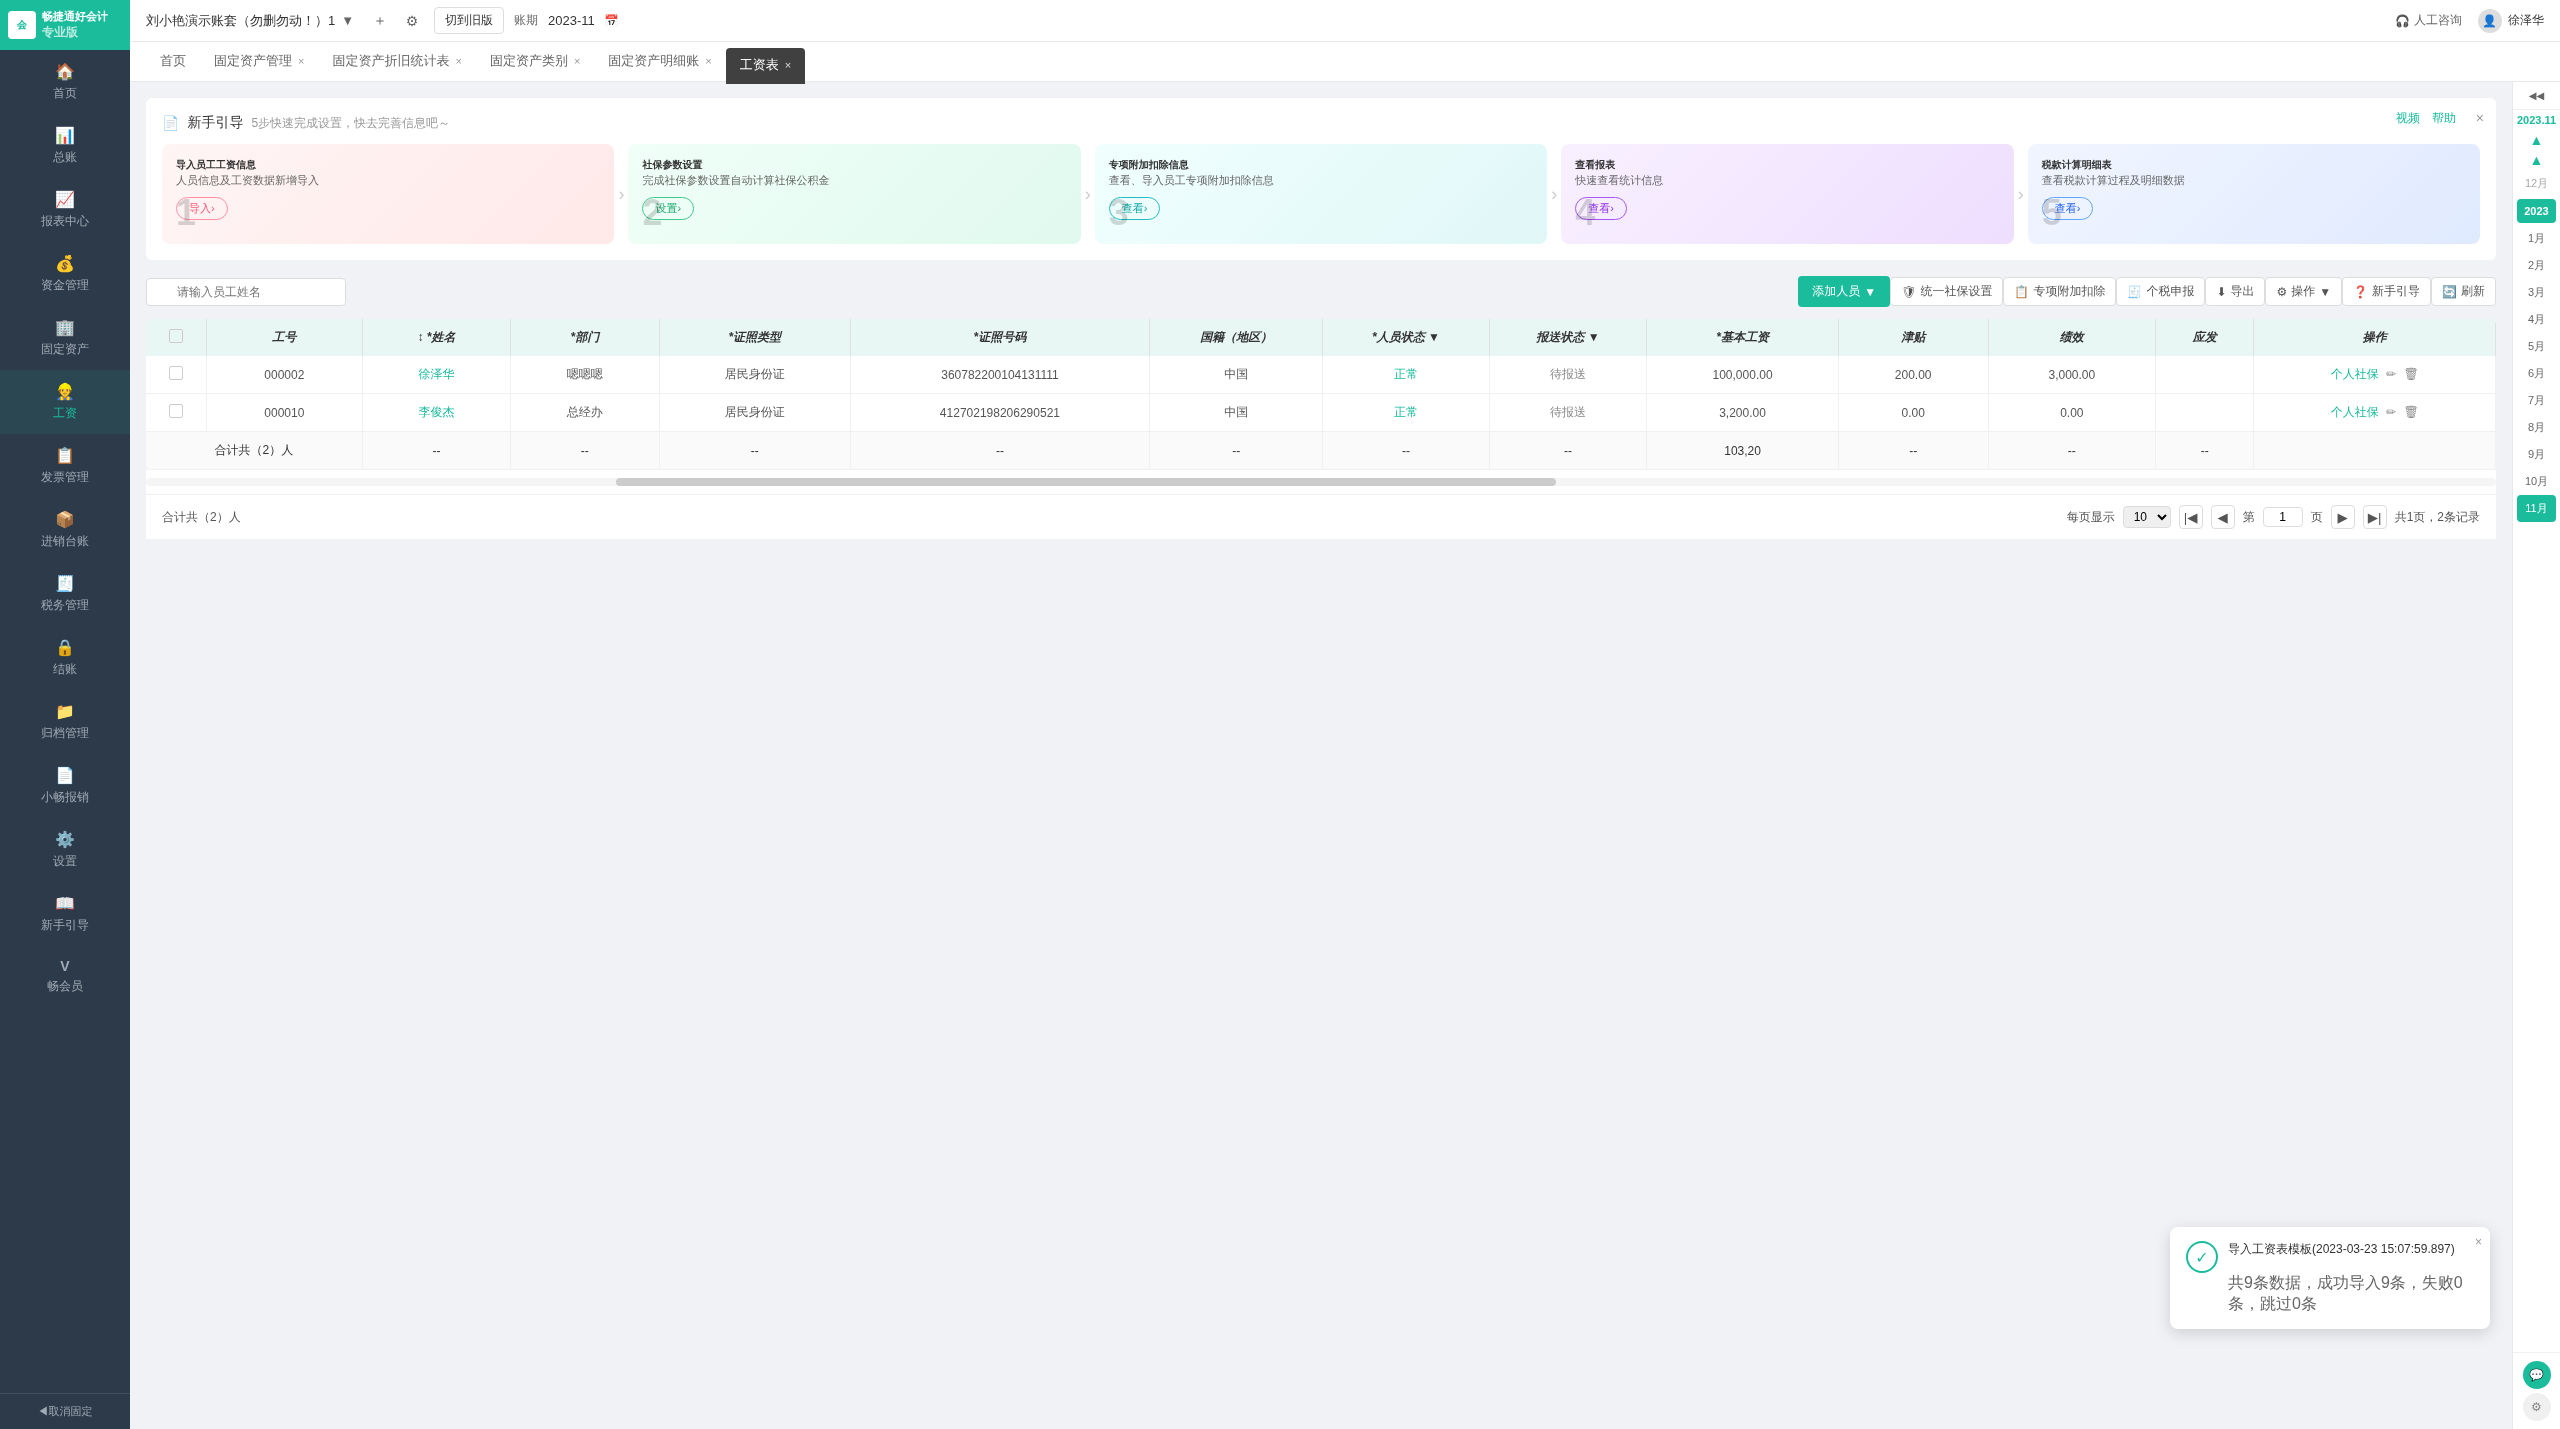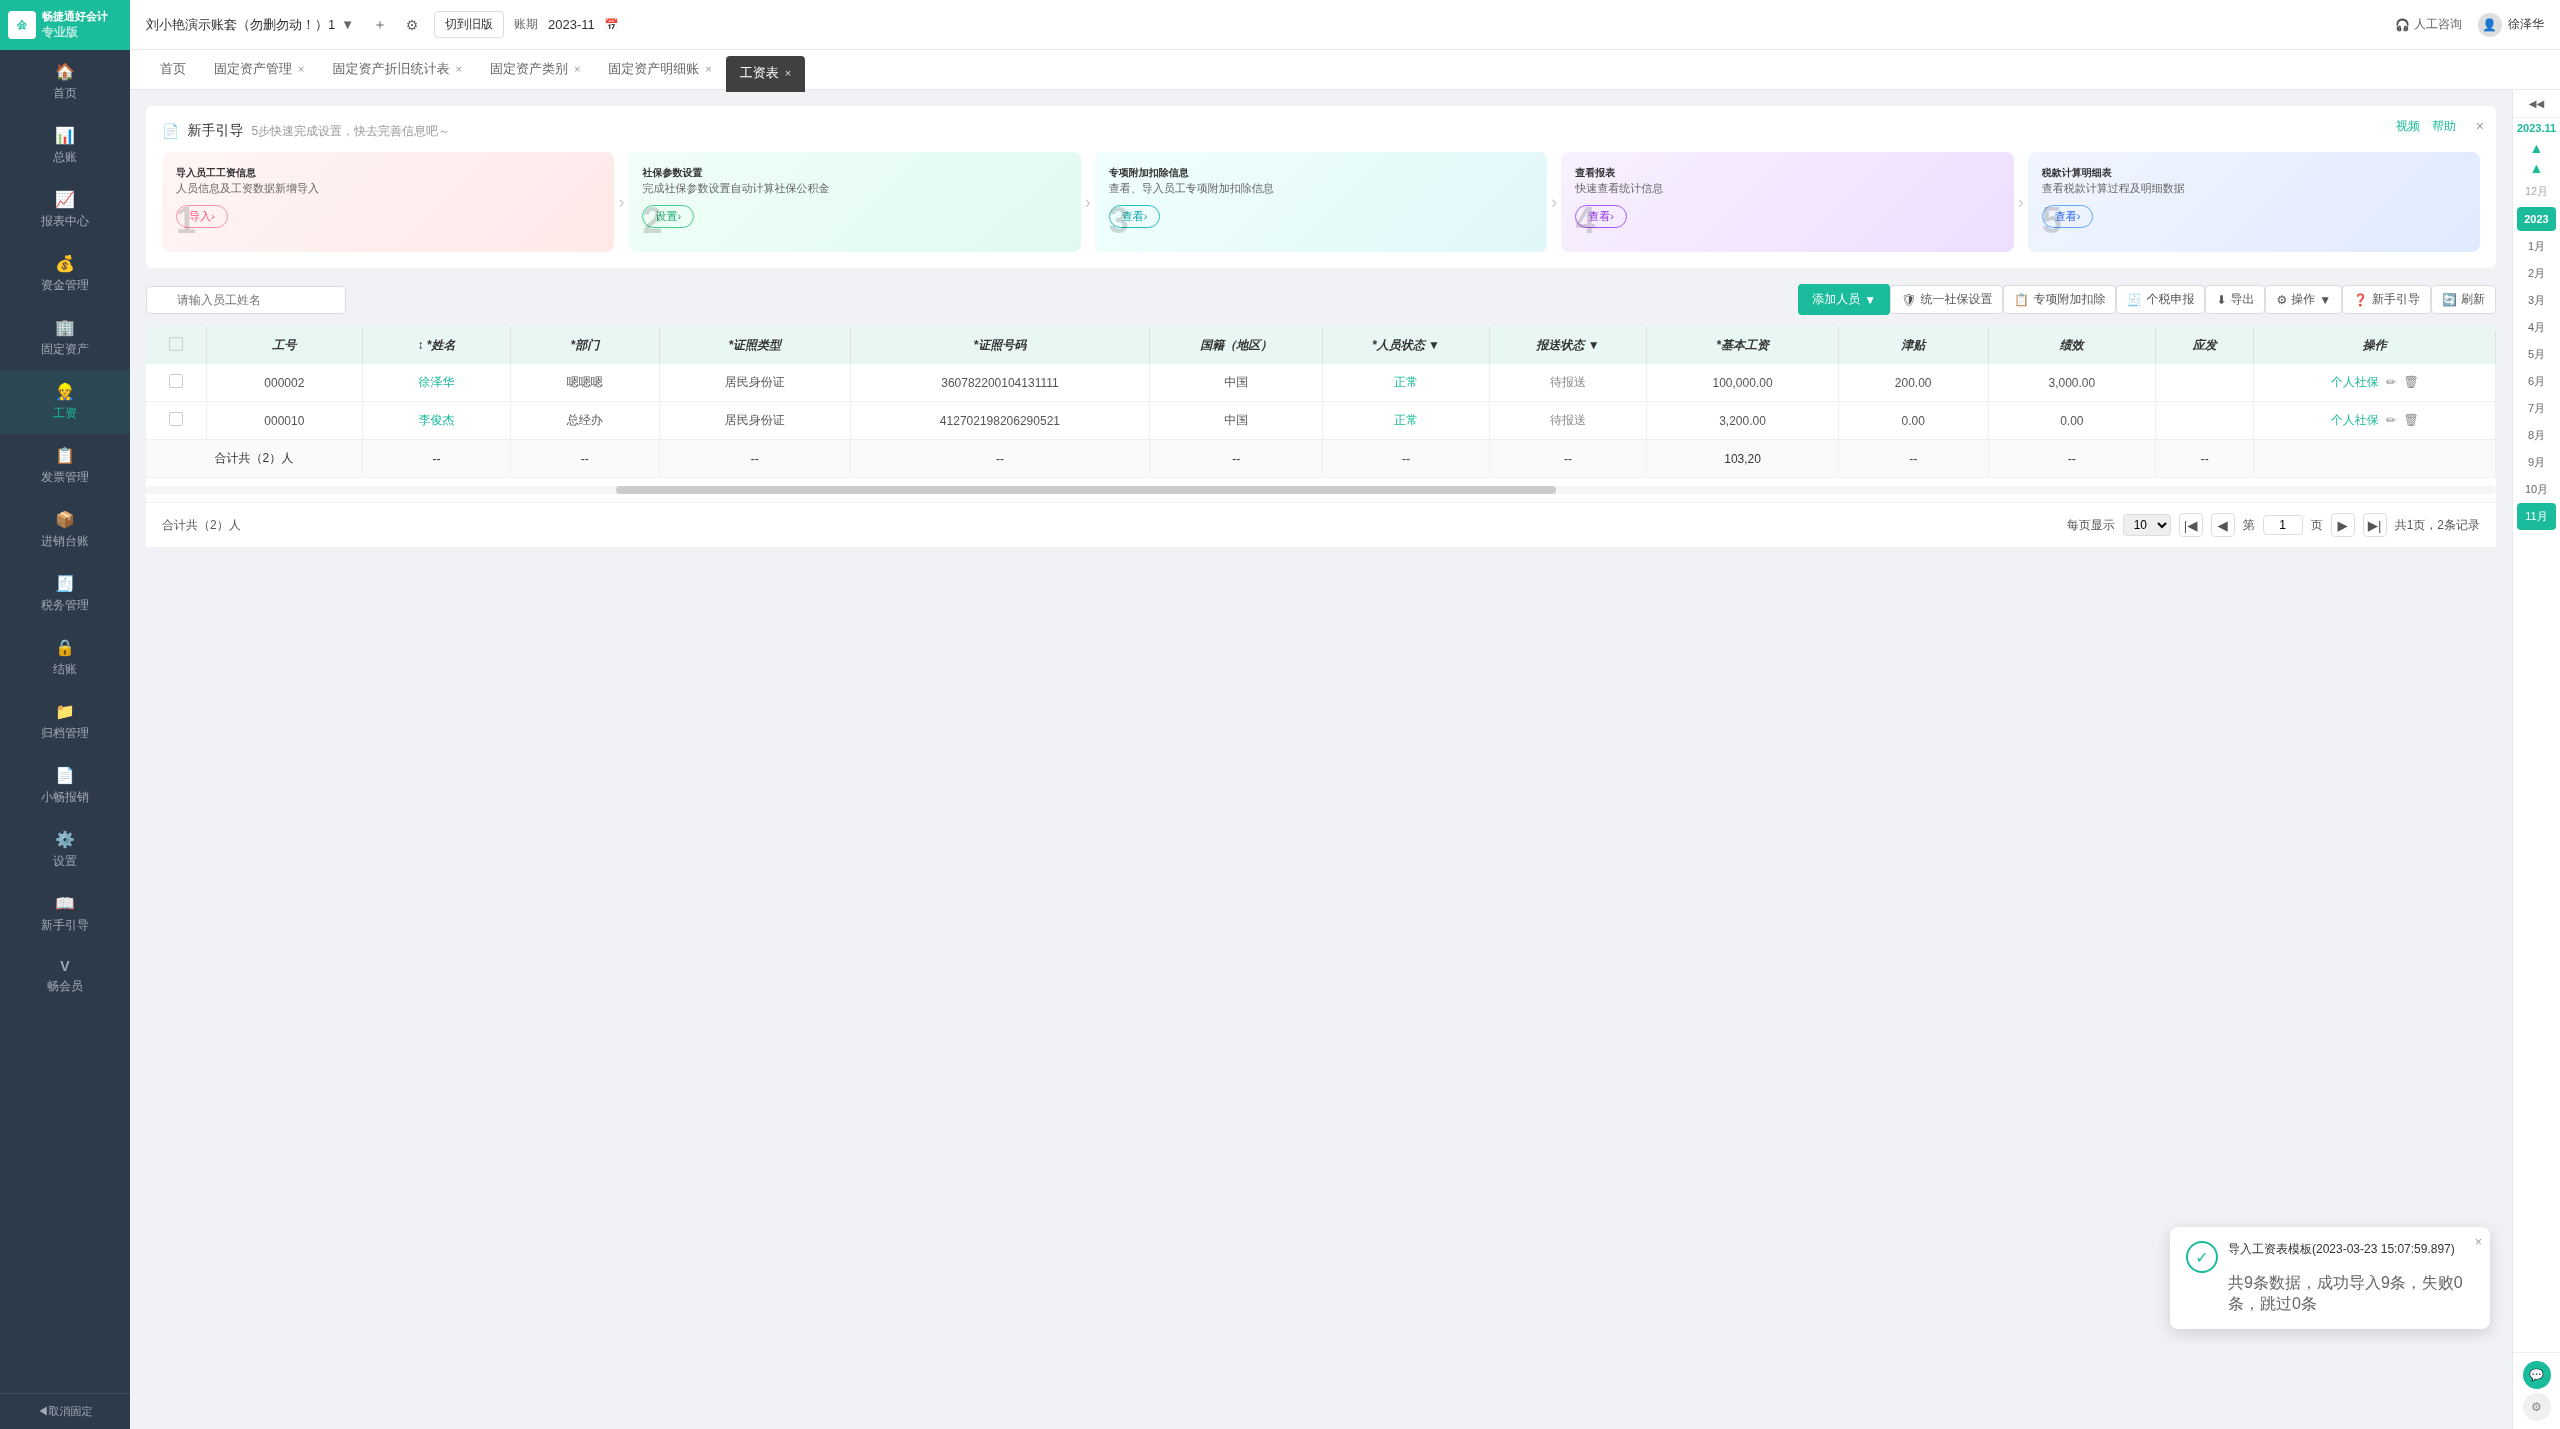--- a/index.html
+++ b/index.html
@@ -69,21 +69,21 @@
     .main-area {
       flex: 1;
       display: flex;
       flex-direction: column;
       overflow: hidden;
     }
 
     
     .topbar {
       background: white;
-      height: 50px;
+      height: 42px;
       display: flex;
       align-items: center;
       padding: 0 16px;
       border-bottom: 1px solid #e8e8e8;
       gap: 10px;
       flex-shrink: 0;
     }
     .topbar-account {
       display: flex;
       align-items: center;

